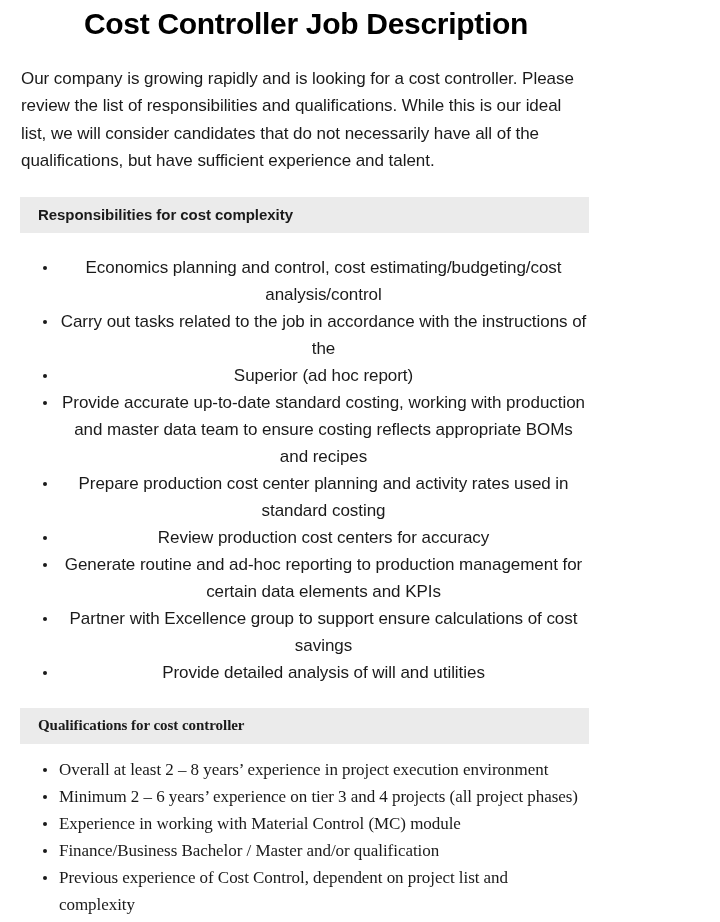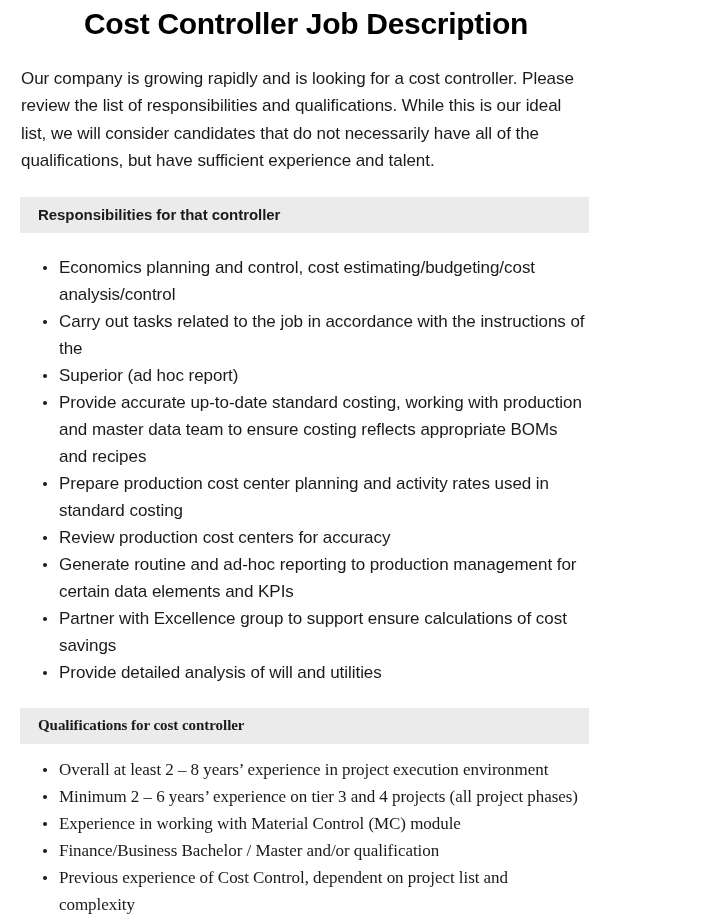--- a/index.html
+++ b/index.html
@@ -53,21 +53,21 @@
     color: #1a1a1a;
     letter-spacing: -0.05px;
   }
   .resp-header-wrap { margin-top: 22px; }
   .qual-header-wrap { margin-top: 22px; font-family: Liberation Serif, serif; }
   ul.bullets {
     list-style: none;
     margin: 0;
     padding: 0;
   }
-  ul.bullets.resp { padding-top: 21px; }
+  ul.bullets.resp { padding-top: 21px; text-align: center; }
   ul.bullets.qual { padding-top: 12px; }
   ul.bullets li {
     position: relative;
     padding-left: 59px;
     padding-right: 24px;
     font-size: 17px;
     line-height: 27px;
     color: #1a1a1a;
     letter-spacing: -0.05px;
   }
@@ -86,21 +86,21 @@
 <body>
 
 <div class="page">
 
   <h1 class="doc-title">Cost Controller Job Description</h1>
 
   <p class="intro">Our company is growing rapidly and is looking for a cost controller. Please review the list of responsibilities and qualifications. While this is our ideal list, we will consider candidates that do not necessarily have all of the qualifications, but have sufficient experience and talent.</p>
 
   <div class="resp-header-wrap">
     <div class="section-header">
-      <span class="section-header-text">Responsibilities for that controller</span>
+      <span class="section-header-text">Responsibilities for cost complexity</span>
     </div>
     <ul class="bullets resp">
       <li>Economics planning and control, cost estimating/budgeting/cost analysis/control</li>
       <li>Carry out tasks related to the job in accordance with the instructions of the</li>
       <li>Superior (ad hoc report)</li>
       <li>Provide accurate up-to-date standard costing, working with production and master data team to ensure costing reflects appropriate BOMs and recipes</li>
       <li>Prepare production cost center planning and activity rates used in standard costing</li>
       <li>Review production cost centers for accuracy</li>
       <li>Generate routine and ad-hoc reporting to production management for certain data elements and KPIs</li>
       <li>Partner with Excellence group to support ensure calculations of cost savings</li>

